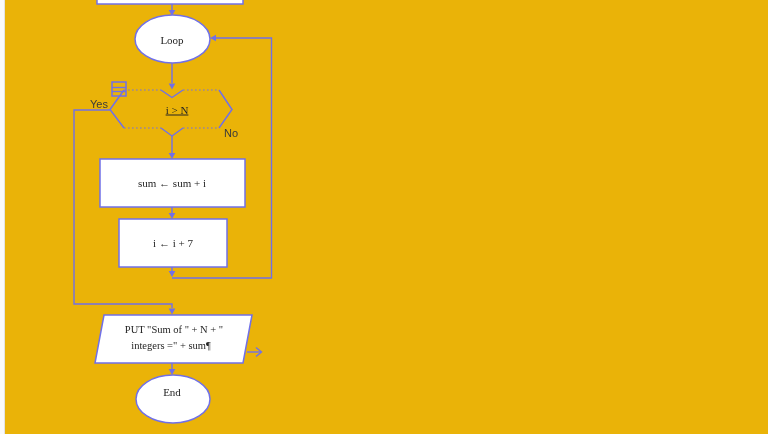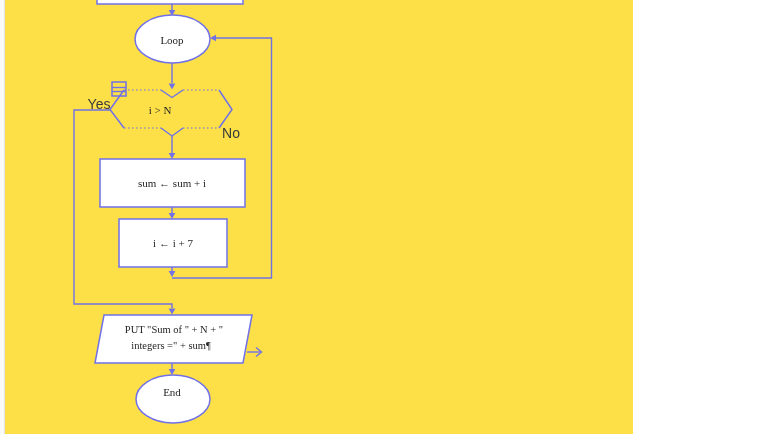--- a/index.html
+++ b/index.html
@@ -1,37 +1,37 @@
 <!DOCTYPE html>
 <html style="--line: #7070e8; --text: #242424; --label: #3a3a3a; --edge: #e2e2e2;"><head>
 <meta charset="utf-8">
 <style>
   html,body{margin:0;padding:0;background:#ffffff;}
   .stage{
-    position:relative;width:633px;height:434px;background:#fde047;overflow:hidden;
+    position:relative;width:768px;height:434px;background:#eab308;overflow:hidden;
     font-family:"Liberation Serif", serif;
   }
   .diagram{position:absolute;left:0;top:0;}
   
   .shape{fill:#ffffff;stroke:var(--line,#7070e8);stroke-width:1.5;}
   .shape-open{fill:none;stroke:var(--line,#7070e8);stroke-width:1.5;}
   .conn{fill:none;stroke:var(--line,#7070e8);stroke-width:1.4;}
   .dotted{fill:none;stroke:var(--line,#7070e8);stroke-width:1.1;stroke-dasharray:1.6 2.4;}
   .ah{fill:var(--line,#7070e8);stroke:none;}
   .edge-line{stroke:var(--edge,#e2e2e2);stroke-width:1;}
   .edge-strip{fill:#fafafa;}
   
   .lbl{
     position:absolute;transform:translate(-50%,-50%);white-space:nowrap;
     color:var(--text,#242424);font-size:11px;line-height:1;
   }
   .lbl.small{font-size:10.5px;}
   .branch{
     position:absolute;transform:translate(-50%,-50%);white-space:nowrap;
-    font-family:"Liberation Sans", sans-serif;font-size:14px;
+    font-family:"Liberation Sans", sans-serif;font-size:11px;
     color:var(--label,#3a3a3a);line-height:1;
   }
 </style>
 </head>
 <body>
 
 <div class="stage">
 
   <svg class="diagram" width="768" height="434" viewBox="0 0 768 434">
 
@@ -89,21 +89,21 @@
     </g>
 
     <line class="conn" x1="172" y1="363" x2="172" y2="369"></line>
     <polygon class="ah" points="172,375 168.7,369 175.3,369"></polygon>
 
     <ellipse class="shape" cx="173" cy="399" rx="37" ry="24"></ellipse>
   </svg>
 
   <div class="lbl" style="left:172px;top:40px;">Loop</div>
 
-  <div class="lbl" style="left:160px;top:110px;">i &gt; N</div>
+  <div class="lbl" style="left:177px;top:110px;text-decoration:underline;">i &gt; N</div>
 
   <div class="branch" style="left:99px;top:104px;">Yes</div>
 
   <div class="branch" style="left:191px;top:133px;margin-left:40px;">No</div>
 
   <div class="lbl" style="left:172px;top:183px;">sum ← sum + i</div>
 
   <div class="lbl" style="left:173px;top:243px;">i ← i + 7</div>
 
   <div class="lbl small" style="left:174px;top:330px;">PUT "Sum of " + N + "</div>

